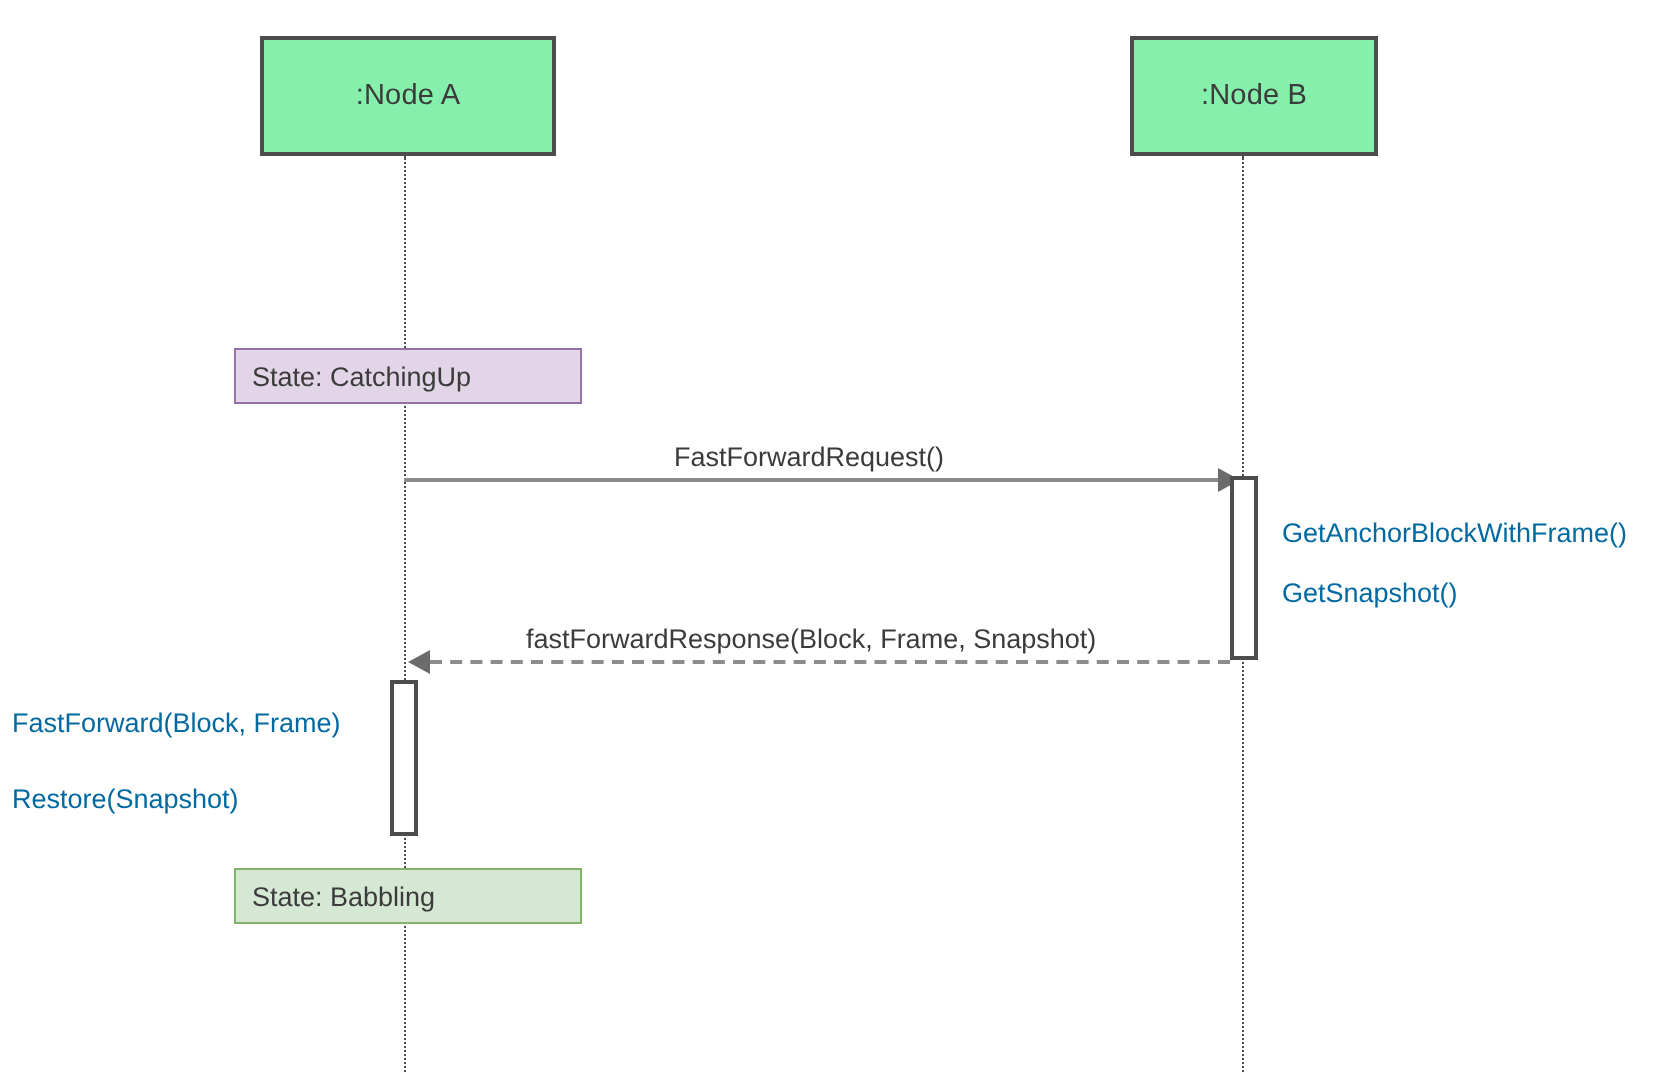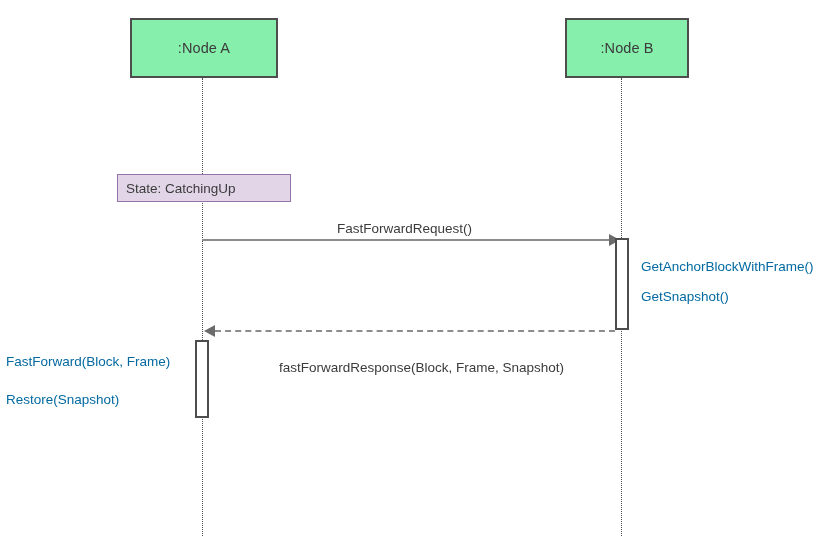--- a/index.html
+++ b/index.html
@@ -113,23 +113,26 @@
 
   <div class="msg-label" style="left:337px; top:221px;text-align:center;">FastForwardRequest()</div>
   <div class="msg-line-solid" style="left:202px; top:239px; width:407px;"></div>
   <div class="arrowhead-right" style="left:609px; top:234px;"></div>
 
   <div class="activation" style="left:615px; top:238px; width:14px; height:92px;"></div>
 
   <div class="side-label" style="left:641px; top:259px;">GetAnchorBlockWithFrame()</div>
   <div class="side-label" style="left:641px; top:289px;">GetSnapshot()</div>
 
-  <div class="msg-label" style="left:279px; top:312px;margin-top:48px;">fastForwardResponse(Block, Frame, Snapshot)</div>
+  <div class="msg-label" style="left:263px; top:312px;">fastForwardResponse(Block, Frame, Snapshot)</div>
   <div class="msg-line-dashed" style="left:215px; top:330px; width:400px;"></div>
   <div class="arrowhead-left" style="left:204px; top:325px;"></div>
 
   <div class="activation" style="left:195px; top:340px; width:14px; height:78px;"></div>
 
   <div class="side-label" style="left:6px; top:354px;text-align:center;">FastForward(Block, Frame)</div>
   <div class="side-label" style="left:6px; top:392px;">Restore(Snapshot)</div>
 
+  <div class="state-box" style="left:117px; top:434px; width:174px; height:28px; background:#d5e8d4; border:1.5px solid #82b366;">
+    <span class="state-label">State: Babbling</span>
+  </div>
 
 </div>
 
 </body></html>

